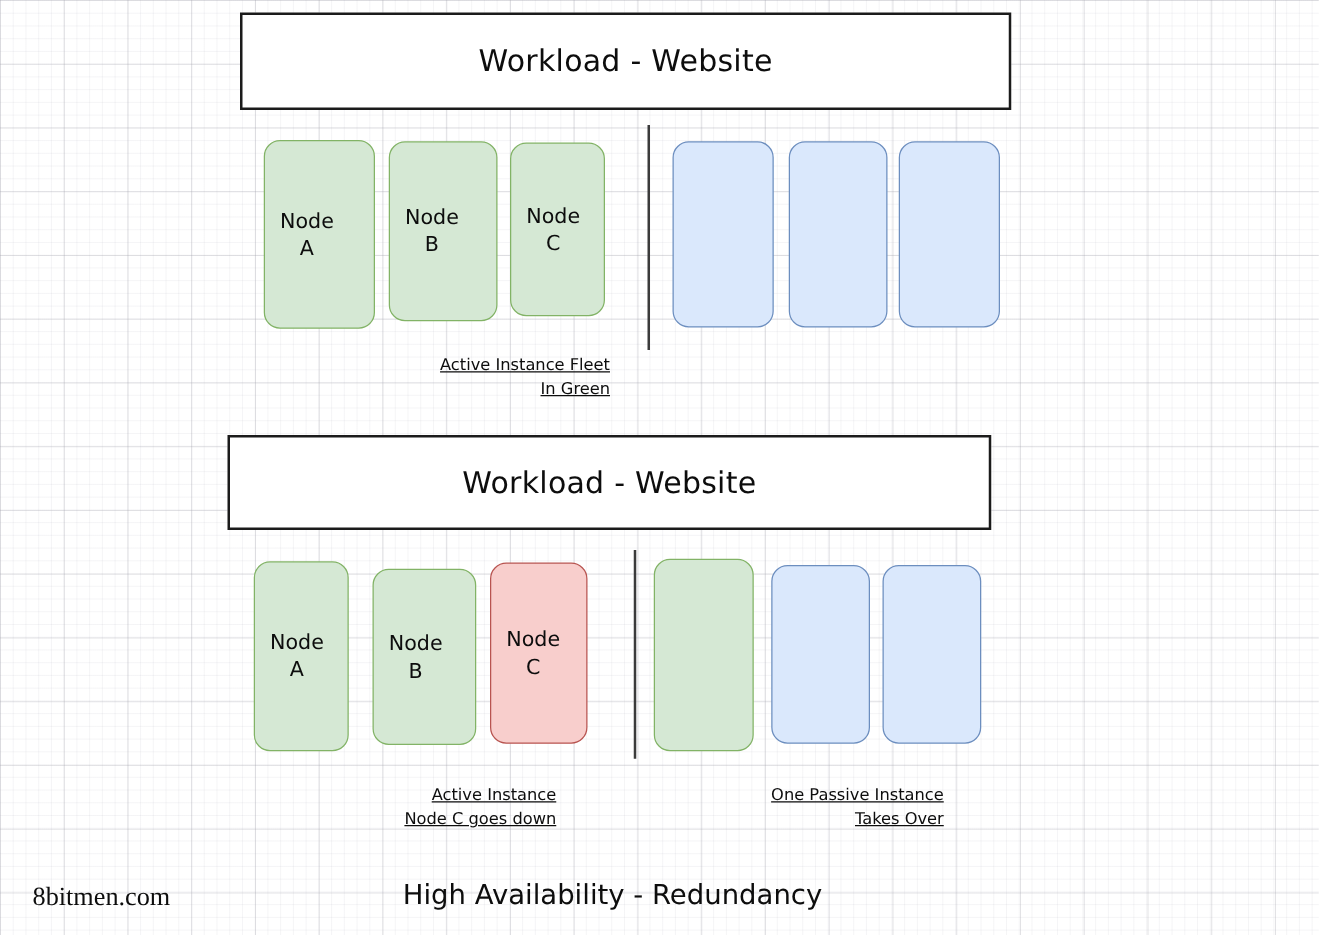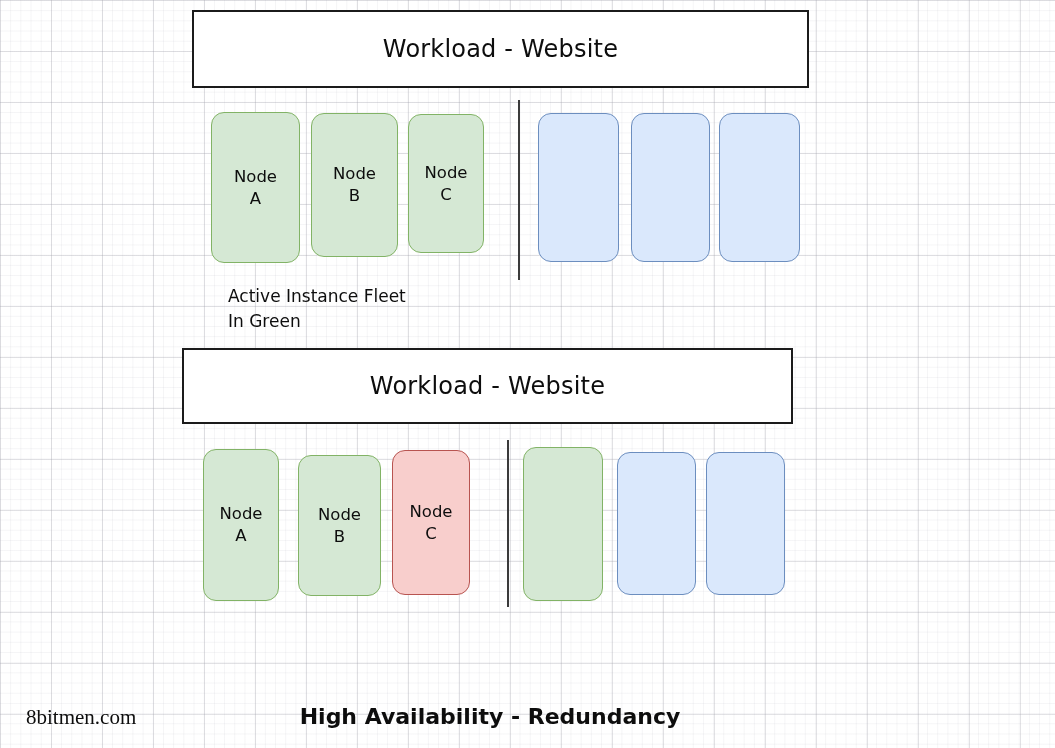--- a/index.html
+++ b/index.html
@@ -52,21 +52,22 @@
 
   
   .node-box {
     position: absolute;
     box-sizing: border-box;
     border-radius: 13px;
     border-width: 1.6px;
     border-style: solid;
     display: flex;
     align-items: center;
-    justify-content: center;
+    justify-content: flex-start;
+    padding-left: 12px;
   }
   .node-box.green { background: #d5e8d4; border-color: #82b366; }
   .node-box.blue  { background: #dae8fc; border-color: #6c8ebf; }
   .node-box.red   { background: #f8cecc; border-color: #b85450; }
 
   .node-label {
     font-size: 16.5px;
     line-height: 1.32;
     color: #0d0d0d;
     text-align: center;
@@ -76,25 +77,26 @@
   
   .divider {
     position: absolute;
     width: 2px;
     background: #3b3b3b;
   }
 
   
   .caption {
     position: absolute;
-    font-size: 17px;
+    font-size: 13px;
     line-height: 1.45;
     color: #0d0d0d;
-    text-align: left;
+    text-align: right;
     white-space: pre-line;
+    text-decoration: underline;
   }
 
   
   .footer-brand {
     position: absolute;
     font-size: 21px;
     color: #0d0d0d;
     white-space: nowrap;
   }
   .footer-title {
@@ -173,19 +175,23 @@
   </div>
 
   <div class="node-box blue" style="left:617px; top:452px; width:79px; height:143px;">
     <span class="node-label"></span>
   </div>
 
   <div class="node-box blue" style="left:706px; top:452px; width:79px; height:143px;">
     <span class="node-label"></span>
   </div>
 
+  <div class="caption" style="left:215px; top:628px; width:230px;">Active Instance
+Node C goes down</div>
 
+  <div class="caption" style="left:523px; top:628px; width:232px;">One Passive Instance
+Takes Over</div>
 
   <div class="footer-brand" style="left:26px; top:705px;font-family:Liberation Serif, serif;">8bitmen.com</div>
 
-  <div class="footer-title" style="left:290px; top:704px; width:400px;font-weight:bold;">High Availability - Redundancy</div>
+  <div class="footer-title" style="left:290px; top:704px; width:400px;">High Availability - Redundancy</div>
 
 </div>
 
 </body></html>

